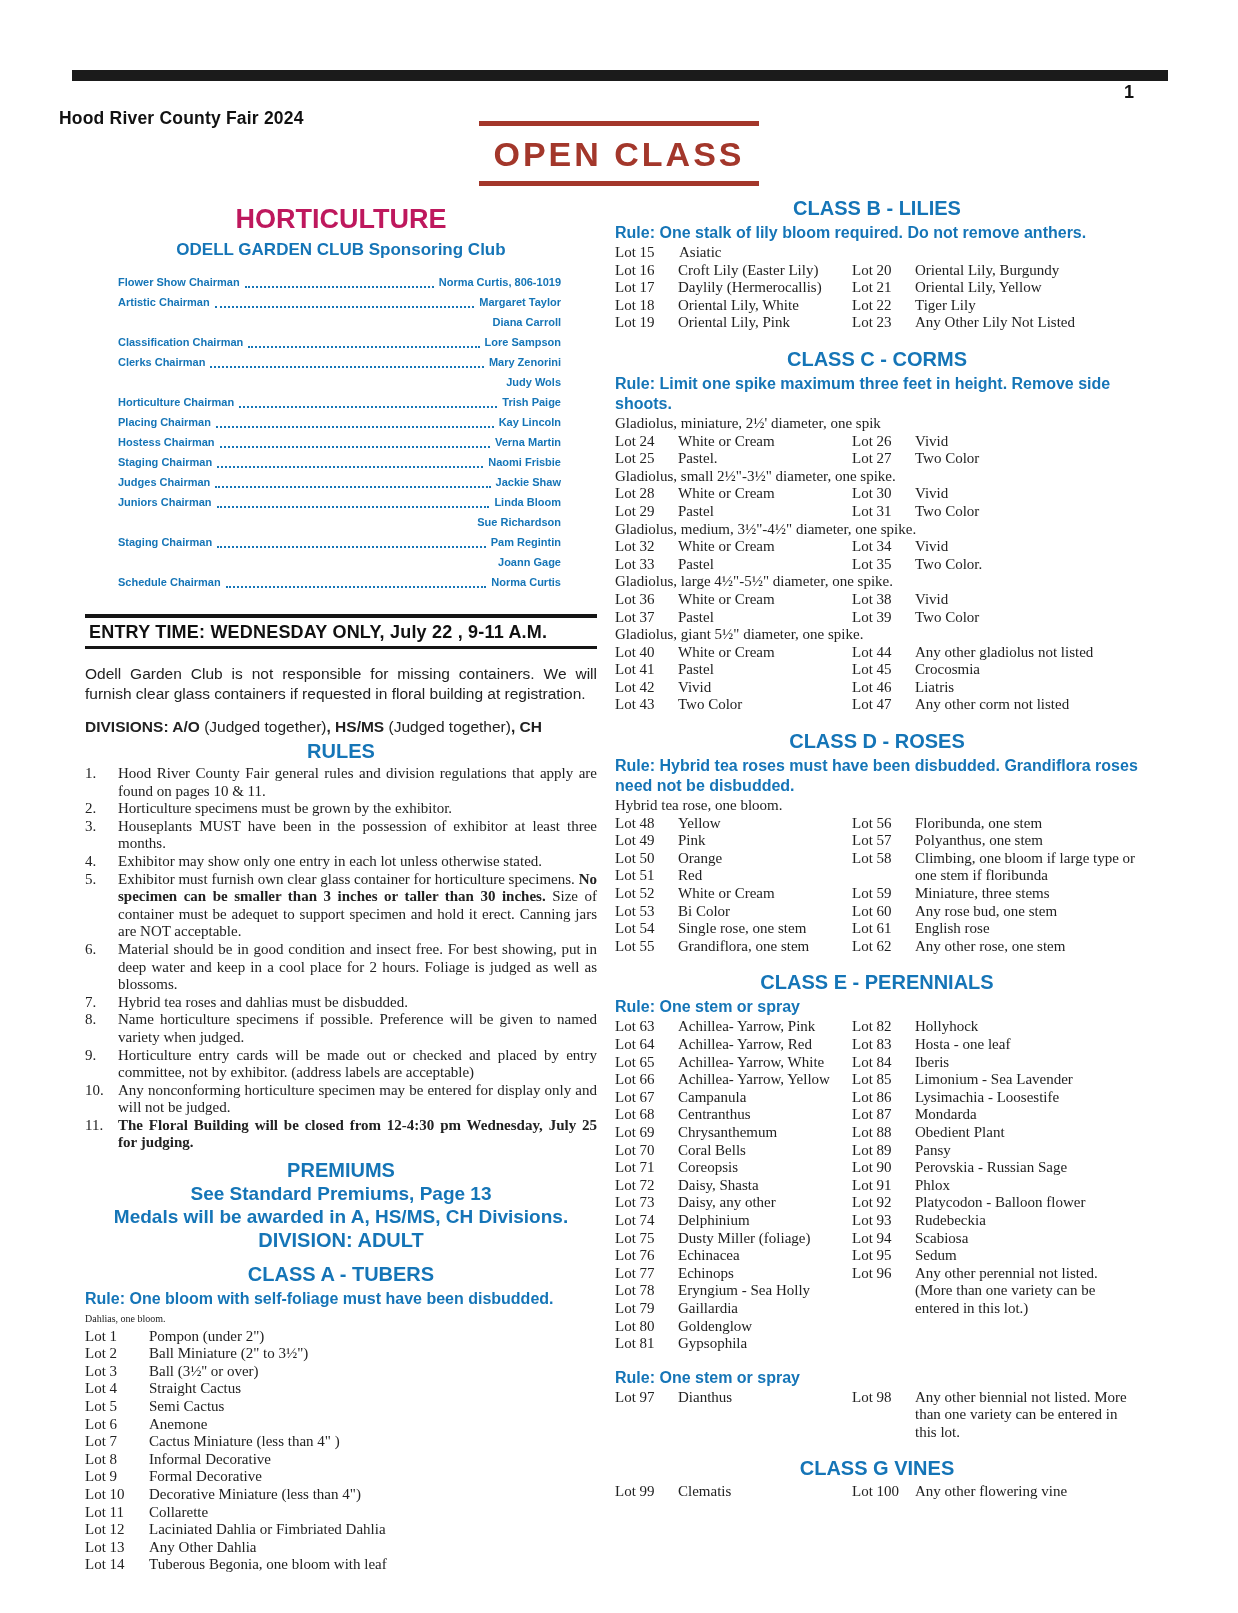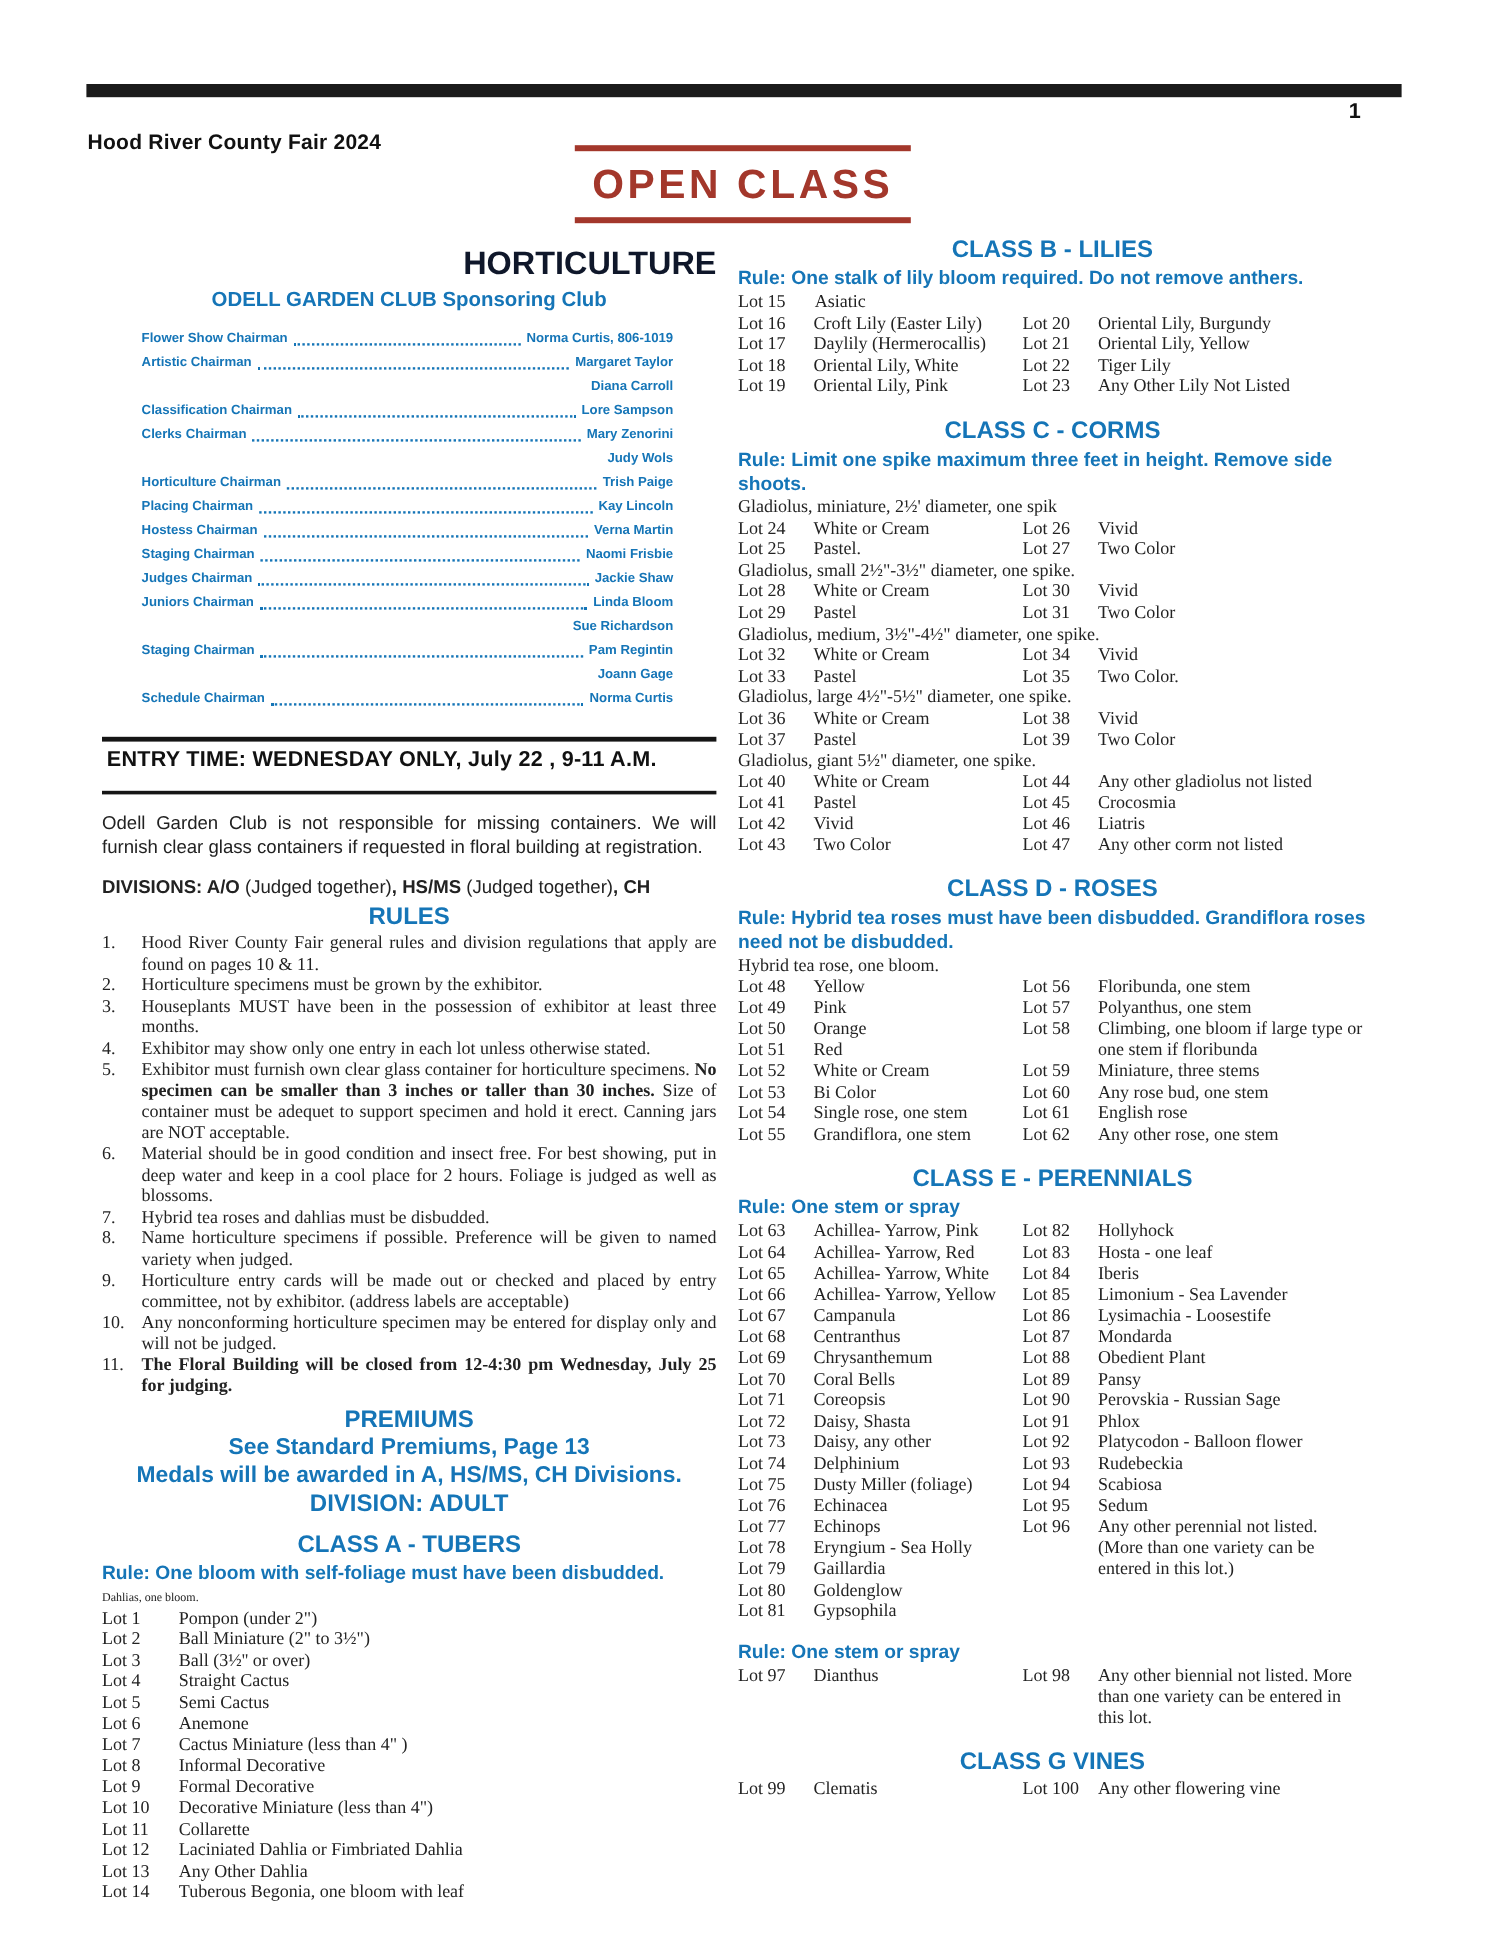--- a/index.html
+++ b/index.html
@@ -3,46 +3,46 @@
 <meta charset="utf-8">
 <style>
   html,body{margin:0;padding:0;}
   body{
     width:1238px;height:1613px;position:relative;background:#ffffff;
     font-family:"Liberation Sans",sans-serif;color:#1f1f1f;
     -webkit-font-smoothing:antialiased;
   }
   .topbar{position:absolute;left:72px;right:70px;top:70px;height:11px;background:#1b1b1b;}
   .pagenum{position:absolute;top:82px;right:104px;font-weight:bold;font-size:18px;color:#111;}
-  .brand{position:absolute;left:73px;top:108px;font-weight:bold;font-size:17.5px;letter-spacing:.2px;color:#111;}
+  .brand{position:absolute;left:59px;top:108px;font-weight:bold;font-size:17.5px;letter-spacing:.2px;color:#111;}
   .banner-wrap{position:absolute;left:0;right:0;top:121px;display:flex;justify-content:center;}
   .banner{border-top:5px solid #A3372B;border-bottom:5px solid #A3372B;padding:9px 14px 7px;}
   .banner span{font-size:34px;font-weight:bold;color:#A3372B;letter-spacing:3px;white-space:nowrap;}
 
   .cols{position:absolute;top:196px;left:85px;display:grid;grid-template-columns:512px 524px;column-gap:18px;}
 
   
   .c-title{color:#1575B7;font-weight:bold;font-size:20px;text-align:center;line-height:24px;}
   .rule-line{color:#1575B7;font-weight:bold;font-size:16px;line-height:20px;text-align:left;margin:1px 0;}
   .intro{font-family:"Liberation Serif",serif;font-size:10px;line-height:17.6px;color:#222;}
   .lot-row{display:grid;grid-template-columns:64px 1fr;font-family:"Liberation Serif",serif;
            font-size:15px;line-height:17.6px;color:#222;}
   .lot-no{white-space:nowrap;}
 
   
-  .h-title{color:#0f172a;font-weight:bold;font-size:27px;text-align:right;line-height:30px;margin:8px 0 6px;}
+  .h-title{color:#be185d;font-weight:bold;font-size:27px;text-align:center;line-height:30px;margin:8px 0 6px;}
   .h-sub{color:#1575B7;font-weight:bold;font-size:17px;text-align:center;margin-bottom:12px;}
   .chairmen{padding:0 36px 0 33px;}
   .ch-row{display:flex;align-items:flex-end;color:#1575B7;font-weight:bold;font-size:11px;line-height:20px;}
   .ch-row .ch-label{white-space:nowrap;}
   .ch-dots{flex:1 1 auto;min-width:14px;border-bottom:2.6px dotted #1575B7;margin:0 5px 4px;}
   .ch-row .ch-name{white-space:nowrap;}
   .ch-row.cont{justify-content:flex-end;}
   .entry{margin-top:22px;border-top:4px solid #151515;border-bottom:3px solid #151515;
-         padding:4px 0 16px 4px;font-weight:bold;font-size:18px;letter-spacing:.2px;color:#111;white-space:nowrap;}
+         padding:4px 0 3px 4px;font-weight:bold;font-size:18px;letter-spacing:.2px;color:#111;white-space:nowrap;}
   .note{font-size:15.5px;line-height:19.5px;margin:15px 0 0;text-align:justify;color:#222;}
   .divisions{font-size:15.5px;margin:15px 0 0;color:#222;}
   .rules-title{color:#1575B7;font-weight:bold;font-size:20px;text-align:center;margin:4px 0 2px;}
   .rules{margin:0;}
   .rule-item{display:grid;grid-template-columns:33px 1fr;font-family:"Liberation Serif",serif;
              font-size:15px;line-height:17.6px;text-align:justify;color:#222;}
   .premiums-block{margin-top:6px;}
   .c-sub{color:#1575B7;font-weight:bold;font-size:19px;text-align:center;line-height:23px;}
   .class-a-head{margin-top:10px;margin-bottom:3px;}
 

